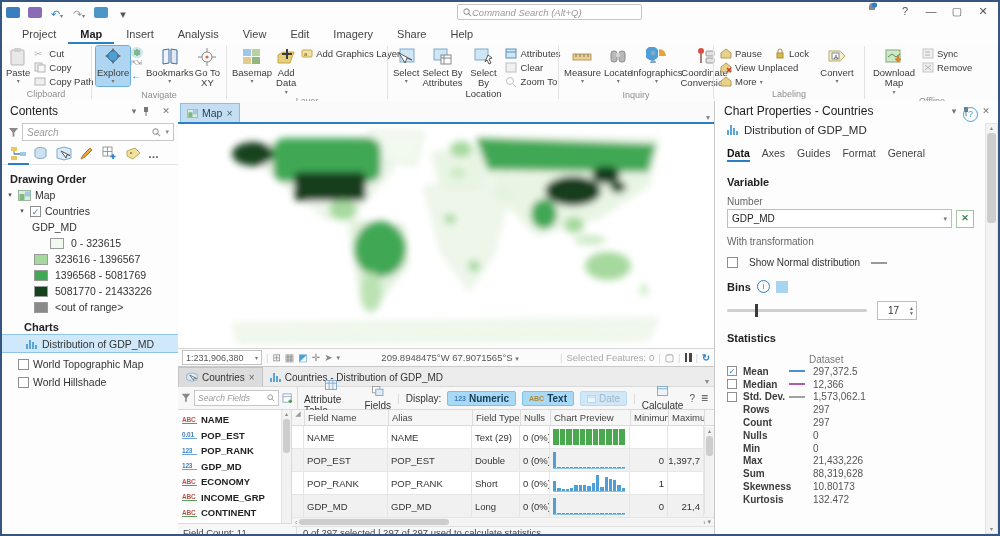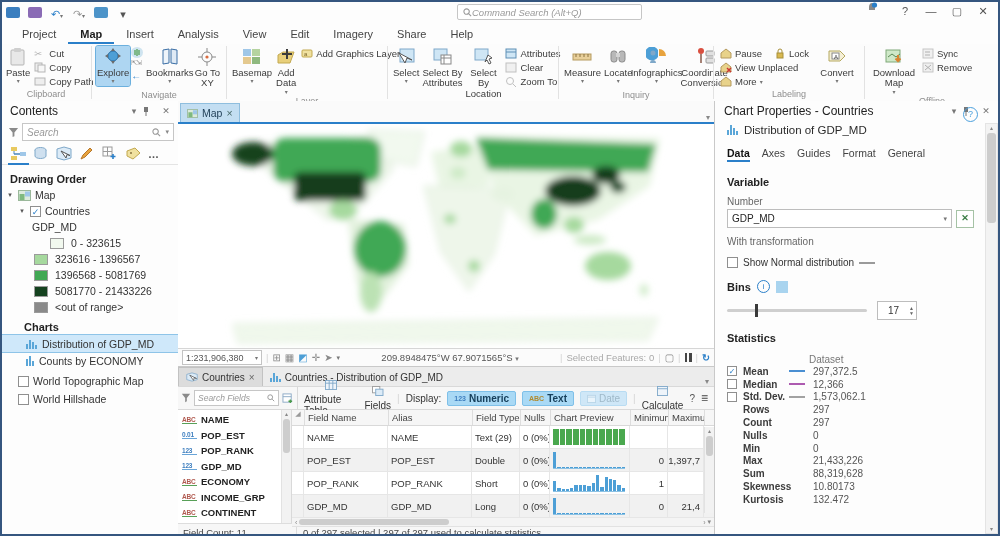--- a/index.html
+++ b/index.html
@@ -115,21 +115,21 @@
   #cp-chart-row{display:flex;align-items:center;gap:6px;height:18px;padding-left:12px;font-size:11.5px;color:#2b2b2b;}
   #cp-tabs{display:flex;gap:12px;padding:8px 0 4px 12px;font-size:10.5px;color:#444;position:relative;}
   .cp-tab.active{font-weight:bold;color:#111;border-bottom:2px solid #2a7fc9;padding-bottom:1px;}
   #help-ic{position:absolute;right:22px;top:6px;width:13px;height:13px;border:1.5px solid #4ba0dd;border-radius:50%;color:#4ba0dd;font-size:9px;line-height:13px;text-align:center;}
   .cp-body{padding:10px 26px 0 12px;}
   .cp-h{font-weight:bold;color:#222;margin-bottom:4px;}
   .cp-sub{color:#666;font-size:10px;margin:8px 0 2px 0;}
   .selbox{height:17px;border:1px solid #bdbdbd;background:#fff;display:flex;align-items:center;font-size:10px;color:#222;padding:0 4px;justify-content:space-between;}
   .selbox .dd{color:#777;font-size:7px;}
   .xbtn{width:16px;height:16px;border:1px solid #a5c2a5;color:#3a7d44;font-size:9px;font-weight:bold;text-align:center;line-height:15px;margin-left:4px;background:#fff;}
-  .cbrow{display:flex;align-items:center;gap:5px;margin-top:10px;font-size:10px;color:#333;}
+  .cbrow{display:flex;align-items:center;gap:11px;margin-top:10px;font-size:10px;color:#333;}
   .dashline{width:16px;height:2px;background:#9a9a9a;}
   #bins-row{display:flex;align-items:center;gap:6px;margin-top:12px;}
   #info-ic{width:11px;height:11px;border:1.2px solid #2a7fc9;border-radius:50%;color:#2a7fc9;font-size:8px;line-height:11px;text-align:center;}
   #bins-swatch{width:12px;height:12px;background:#a9d4ef;}
   #slider-row{display:flex;align-items:center;gap:10px;margin-top:8px;}
   #slider{width:140px;height:3px;background:#cfcfcf;position:relative;border-radius:2px;}
   #slider .thumb{position:absolute;left:28px;top:-5px;width:3px;height:13px;background:#3a3a3a;}
   #spinner{width:38px;height:17px;border:1px solid #bdbdbd;background:#fff;display:flex;align-items:center;}
   #spinner .val{flex:1;text-align:center;font-size:10px;}
   #spinner .arr{display:flex;flex-direction:column;font-size:5px;color:#666;padding-right:2px;line-height:4.5px;}
@@ -582,28 +582,20 @@
   <div class="co-head" style="margin-left:22px;margin-top:6px;">Charts</div>
   <div class="chart-item sel">
     <span class="hist-ic">
         <i style="height:5px;"></i>
         <i style="height:9px;"></i>
         <i style="height:7px;"></i>
         <i style="height:4px;"></i>
       </span>
     <span>Distribution of GDP_MD</span>
   </div>
-  <div class="chart-item">
-    <span class="hist-ic">
-        <i style="height:7px;"></i>
-        <i style="height:10px;"></i>
-        <i style="height:5px;"></i>
-      </span>
-    <span>Counts by ECONOMY</span>
-  </div>
   <div class="tree-row" style="padding-left:16px;margin-top:4px;">
     <span class="cb"></span>
     <span>World Topographic Map</span>
   </div>
   <div class="tree-row" style="padding-left:16px;margin-top:2px;">
     <span class="cb"></span>
     <span>World Hillshade</span>
   </div>
 </div>
 

